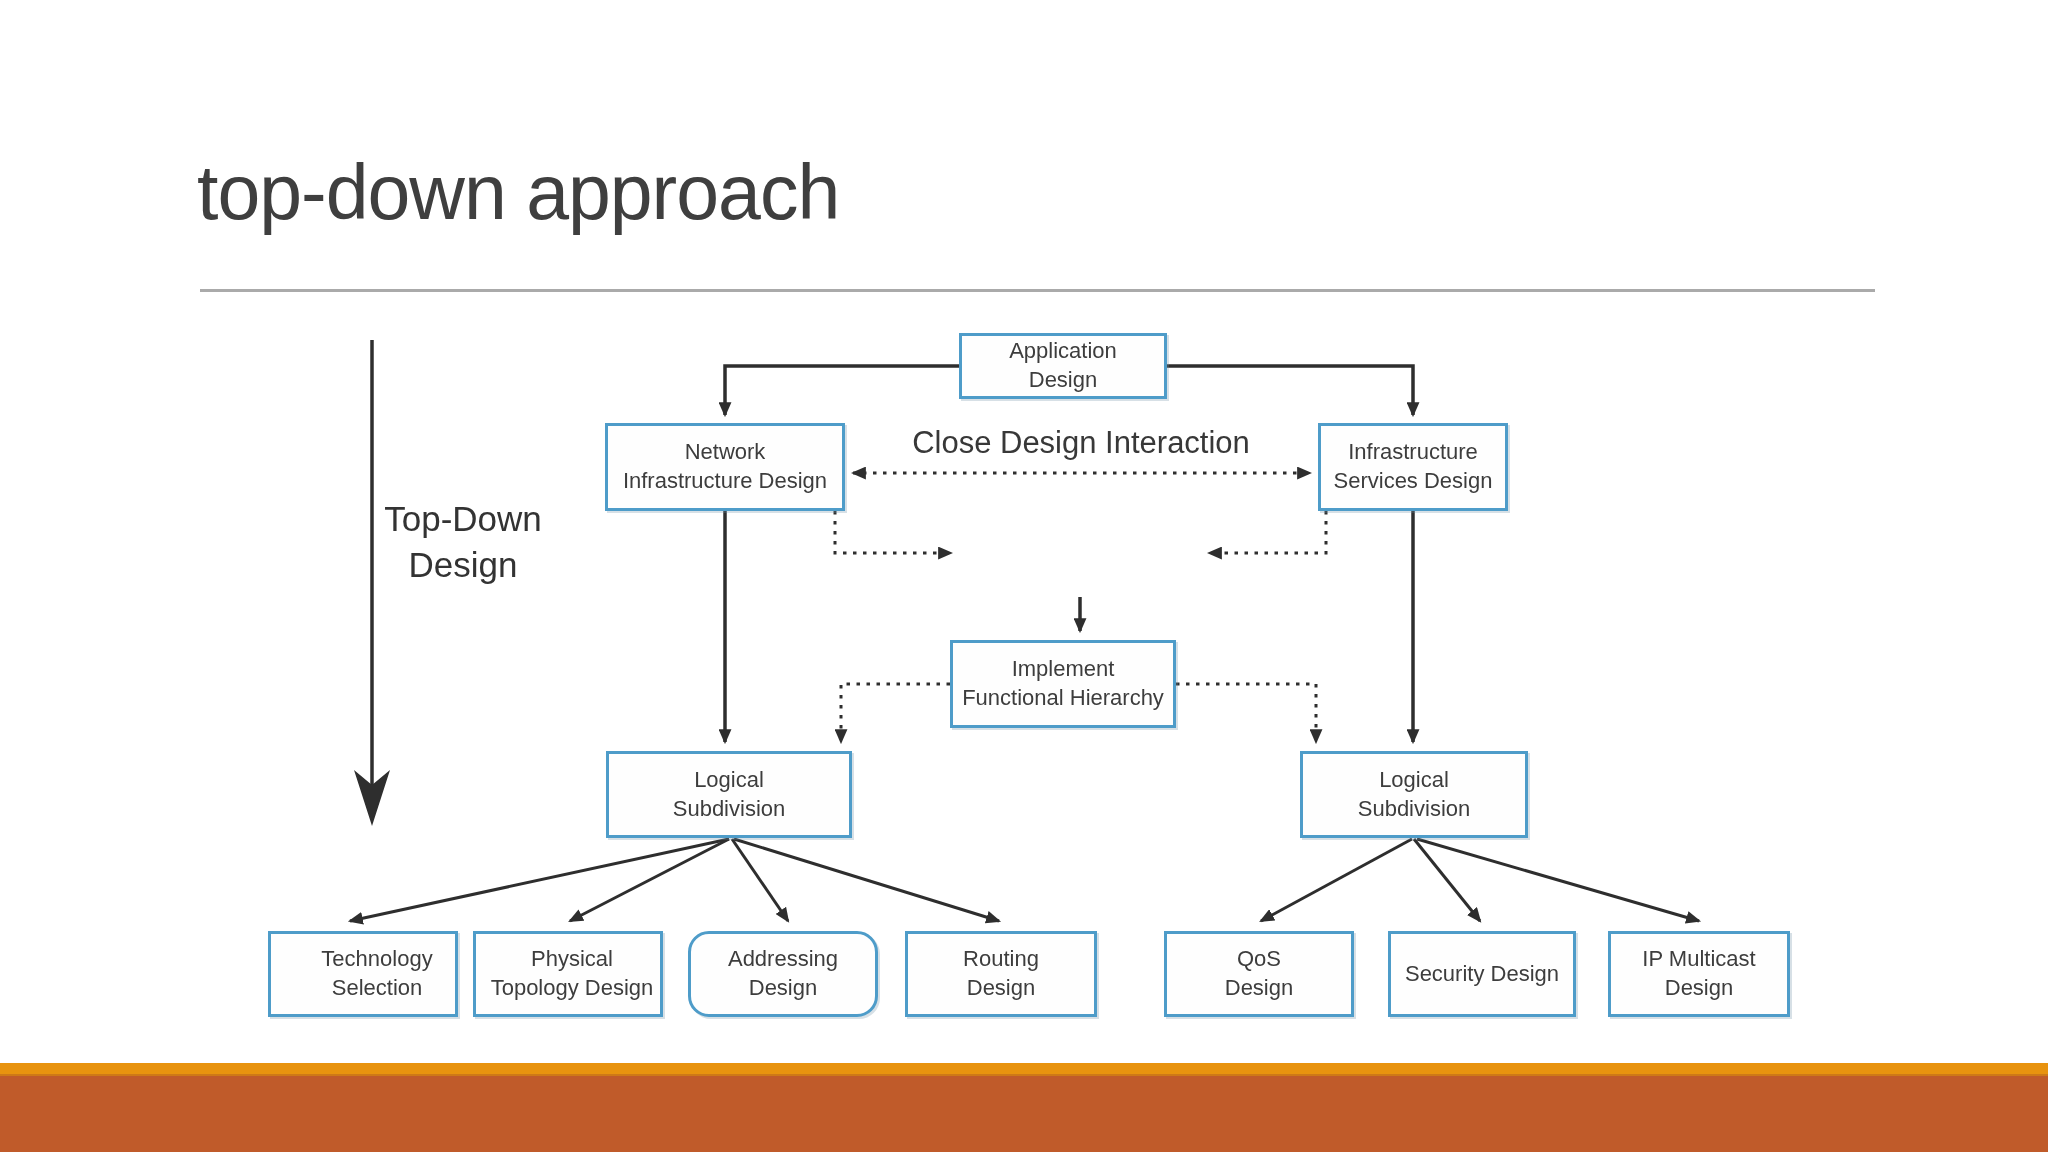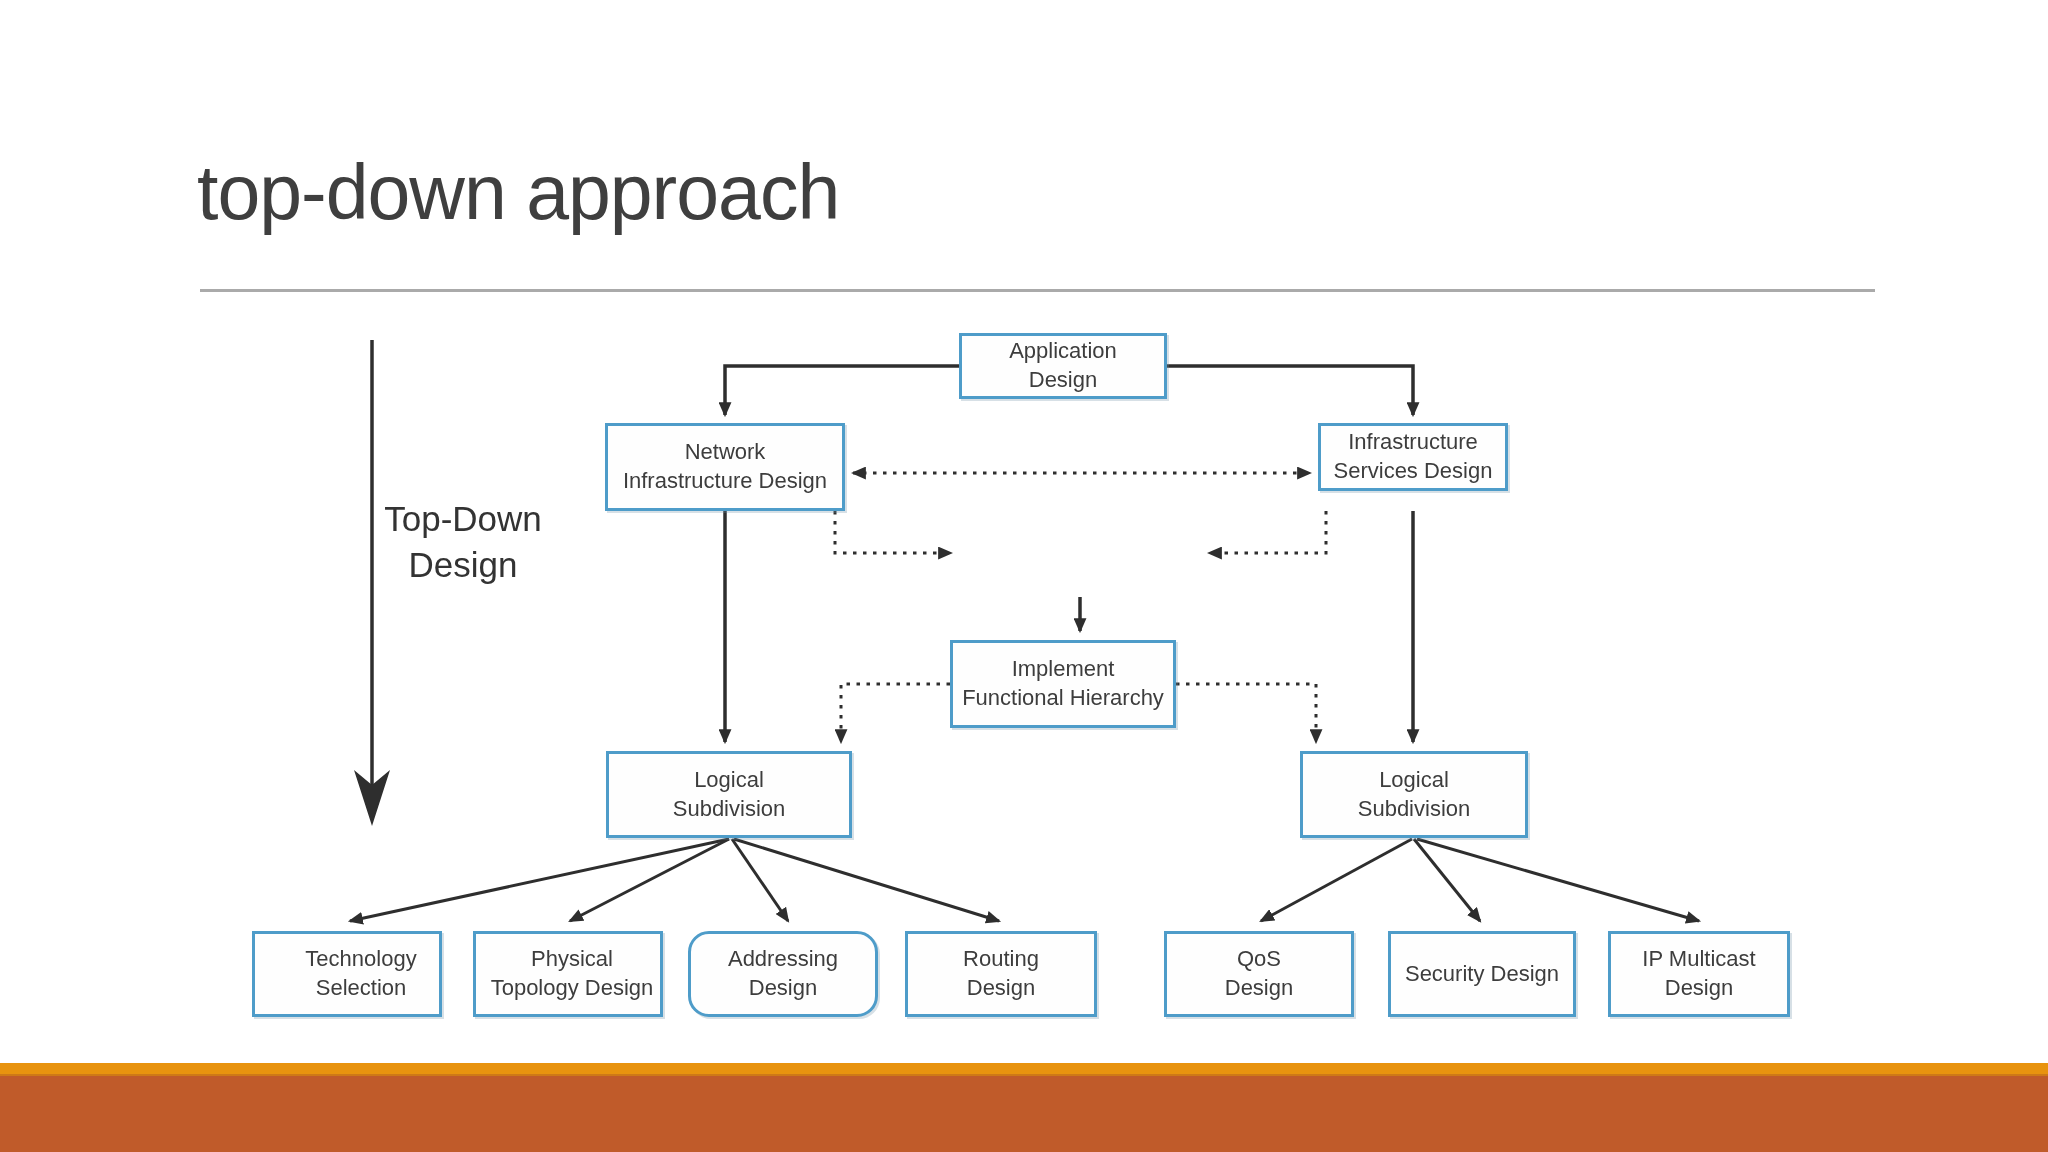--- a/index.html
+++ b/index.html
@@ -75,53 +75,54 @@
     <path class="edge fan" d="M1412,839 L1261,921" marker-end="url(#arr)"></path>
     <path class="edge fan" d="M1414,839 L1480,921" marker-end="url(#arr)"></path>
     <path class="edge fan" d="M1417,839 L1699,921" marker-end="url(#arr)"></path>
 
     <path class="edge solid" d="M372,340 L372,788"></path>
     <polygon points="372,826 354,770 372,785 390,770" fill="#2e2e2e"></polygon>
   </svg>
 
   <div class="floating-label side-label">Top-Down
 Design</div>
+  <div class="floating-label interaction-label">Close Design Interaction</div>
 
   <div class="node" style="left:959px;top:333px;width:208px;height:66px;">
     <span>Application
 Design</span>
   </div>
 
   <div class="node" style="left:605px;top:423px;width:240px;height:88px;">
     <span>Network
 Infrastructure Design</span>
   </div>
 
-  <div class="node" style="left:1318px;top:423px;width:190px;height:68px;justify-content:center;">
+  <div class="node" style="left:1318px;top:423px;width:190px;height:88px;justify-content:center;">
     <span>Infrastructure
 Services Design</span>
   </div>
 
 
   <div class="node" style="left:950px;top:640px;width:226px;height:88px;">
     <span>Implement
 Functional Hierarchy</span>
   </div>
 
   <div class="node" style="left:606px;top:751px;width:246px;height:87px;">
     <span>Logical
 Subdivision</span>
   </div>
 
   <div class="node" style="left:1300px;top:751px;width:228px;height:87px;">
     <span>Logical
 Subdivision</span>
   </div>
 
-  <div class="node" style="left:252px;top:931px;width:190px;height:86px;padding-left:28px;">
+  <div class="node" style="left:268px;top:931px;width:190px;height:86px;padding-left:28px;">
     <span>Technology
 Selection</span>
   </div>
 
   <div class="node" style="left:473px;top:931px;width:190px;height:86px;padding-left:8px;">
     <span>Physical
 Topology Design</span>
   </div>
 
   <div class="node" style="left:688px;top:931px;width:190px;height:86px;border-radius:21px;">

